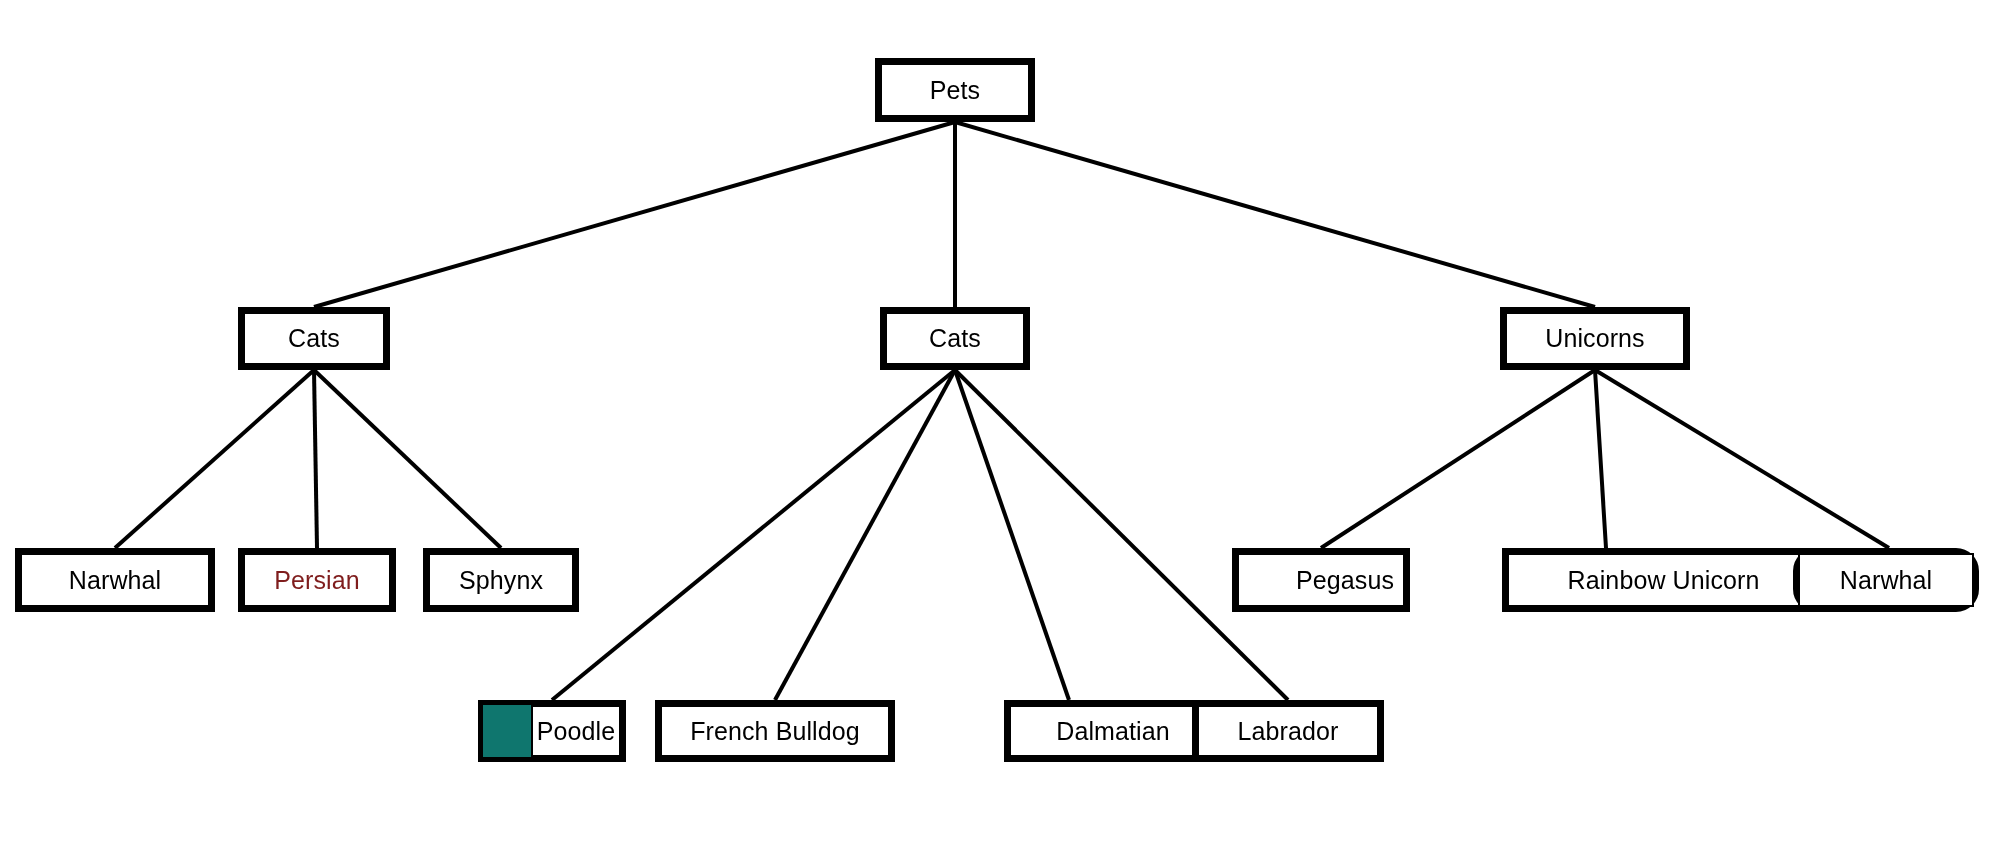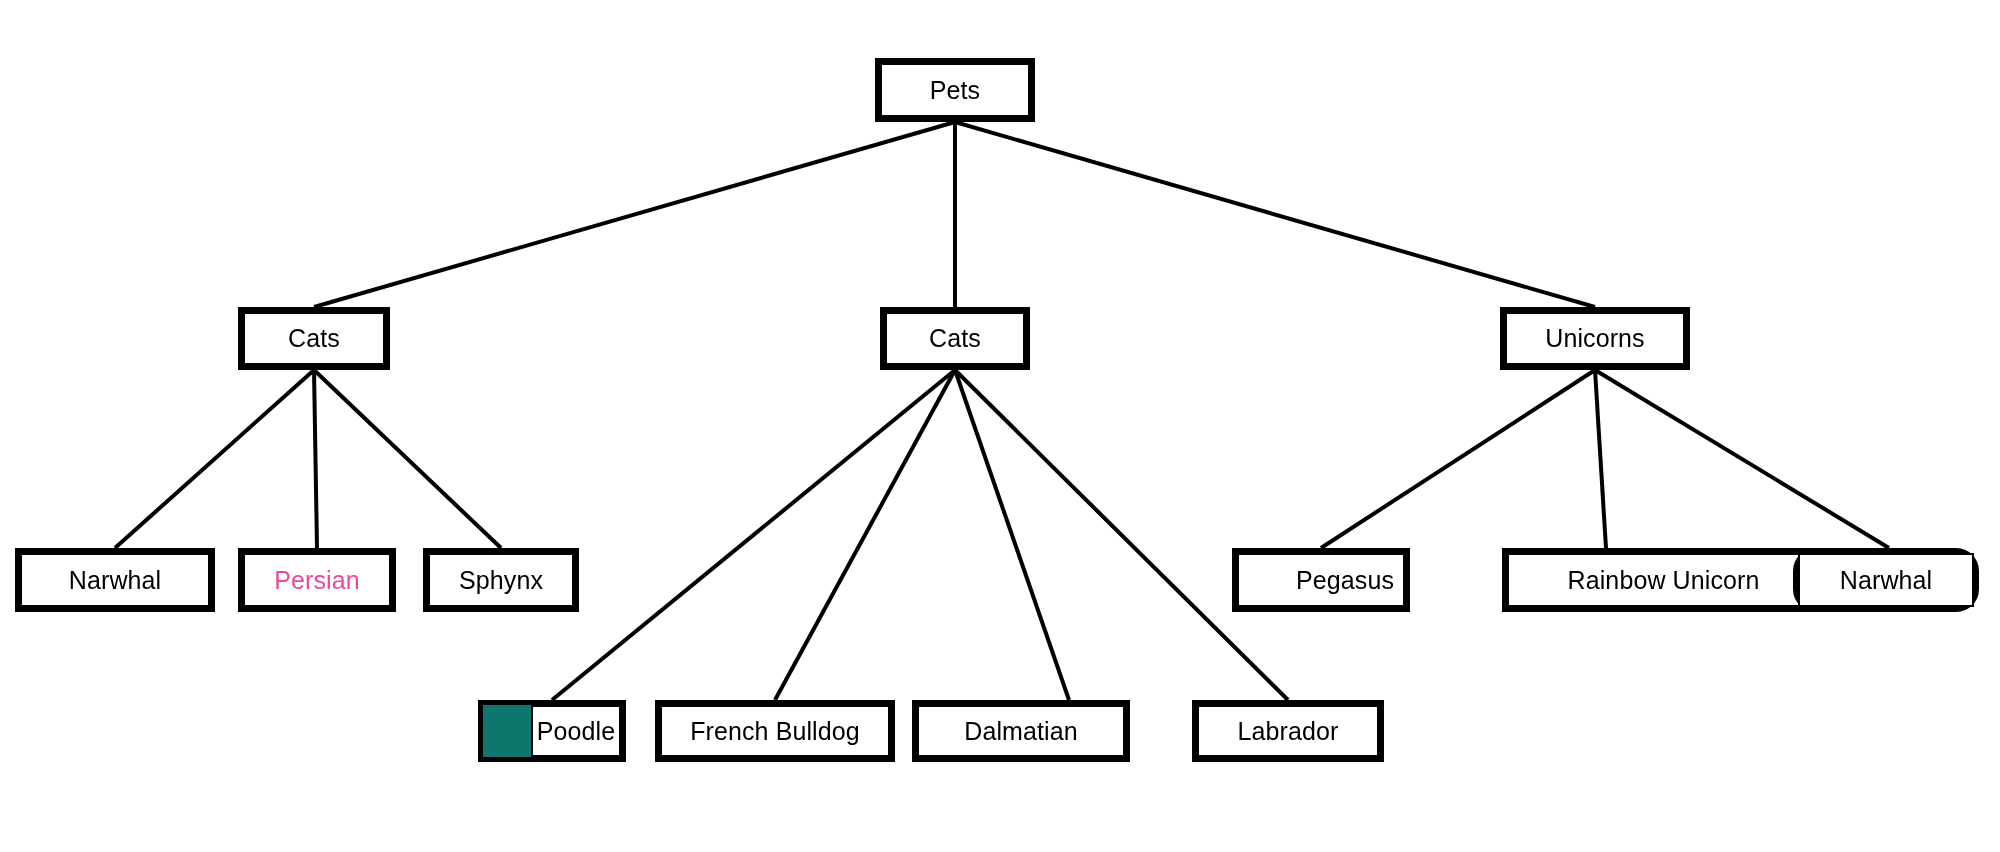--- a/index.html
+++ b/index.html
@@ -94,21 +94,21 @@
         <span class="node-label" style="color: rgb(0, 0, 0);">Unicorns</span>
       </div>
     </div>
     <div class="node" style="left: 15px; top: 548px; width: 200px; height: 64px; border-color: rgb(0, 0, 0); background: rgb(255, 255, 255);">
       <div class="node-inner" style="border-color: rgb(0, 0, 0);">
         <span class="node-label" style="color: rgb(0, 0, 0);">Narwhal</span>
       </div>
     </div>
     <div class="node" style="left: 238px; top: 548px; width: 158px; height: 64px; border-color: rgb(0, 0, 0); background: rgb(255, 255, 255);">
       <div class="node-inner" style="border-color: rgb(0, 0, 0);">
-        <span class="node-label" style="color: #ec4899;">Persian</span>
+        <span class="node-label" style="color: #7f1d1d;">Persian</span>
       </div>
     </div>
     <div class="node" style="left: 423px; top: 548px; width: 156px; height: 64px; border-color: rgb(0, 0, 0); background: rgb(255, 255, 255);">
       <div class="node-inner" style="border-color: rgb(0, 0, 0);">
         <span class="node-label" style="color: rgb(0, 0, 0);">Sphynx</span>
       </div>
     </div>
     <div class="node" style="left: 1232px; top: 548px; width: 178px; height: 64px; border-color: rgb(0, 0, 0); background: rgb(255, 255, 255);">
       <div class="node-inner" style="border-color: rgb(0, 0, 0);">
         <span class="node-label" style="color: rgb(0, 0, 0); margin-left: 48px;">Pegasus</span>
@@ -127,21 +127,21 @@
     <div class="node" style="left: 478px; top: 700px; width: 148px; height: 62px; border-color: rgb(0, 0, 0); background: #0f766e; padding-left: 48px;">
       <div class="node-inner" style="border-color: rgb(0, 0, 0);">
         <span class="node-label" style="color: rgb(0, 0, 0);">Poodle</span>
       </div>
     </div>
     <div class="node" style="left: 655px; top: 700px; width: 240px; height: 62px; border-color: rgb(0, 0, 0); background: rgb(255, 255, 255);">
       <div class="node-inner" style="border-color: rgb(0, 0, 0);">
         <span class="node-label" style="color: rgb(0, 0, 0);">French Bulldog</span>
       </div>
     </div>
-    <div class="node" style="left: 912px; top: 700px; width: 218px; height: 62px; border-color: rgb(0, 0, 0); background: rgb(255, 255, 255);">
+    <div class="node" style="left: 1004px; top: 700px; width: 218px; height: 62px; border-color: rgb(0, 0, 0); background: rgb(255, 255, 255);">
       <div class="node-inner" style="border-color: rgb(0, 0, 0);">
         <span class="node-label" style="color: rgb(0, 0, 0);">Dalmatian</span>
       </div>
     </div>
     <div class="node" style="left: 1192px; top: 700px; width: 192px; height: 62px; border-color: rgb(0, 0, 0); background: rgb(255, 255, 255);">
       <div class="node-inner" style="border-color: rgb(0, 0, 0);">
         <span class="node-label" style="color: rgb(0, 0, 0);">Labrador</span>
       </div>
     </div>
   </div>

